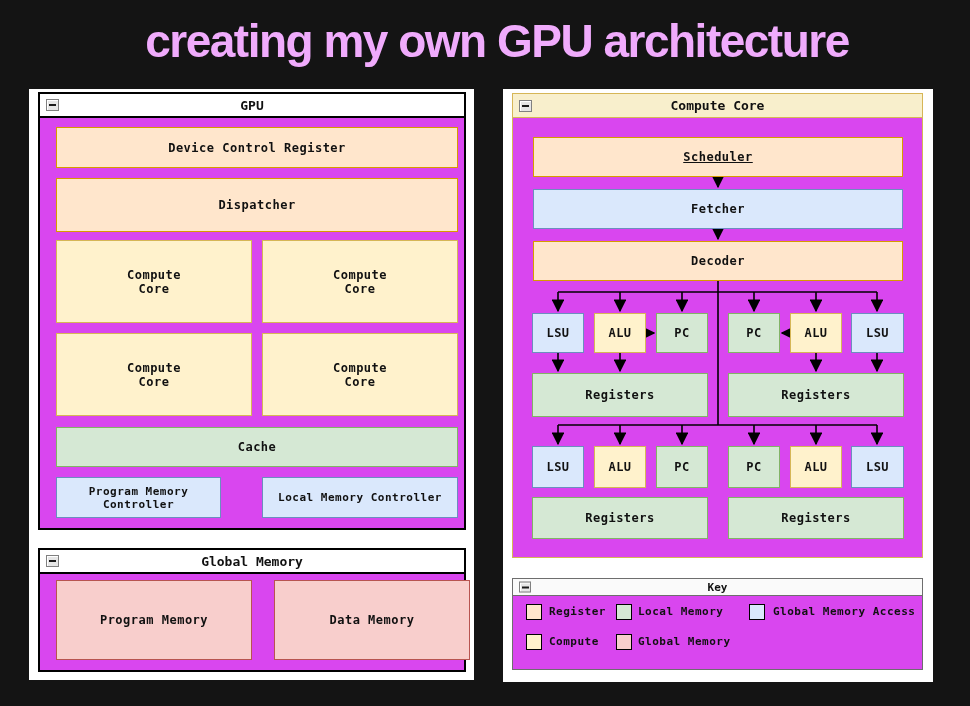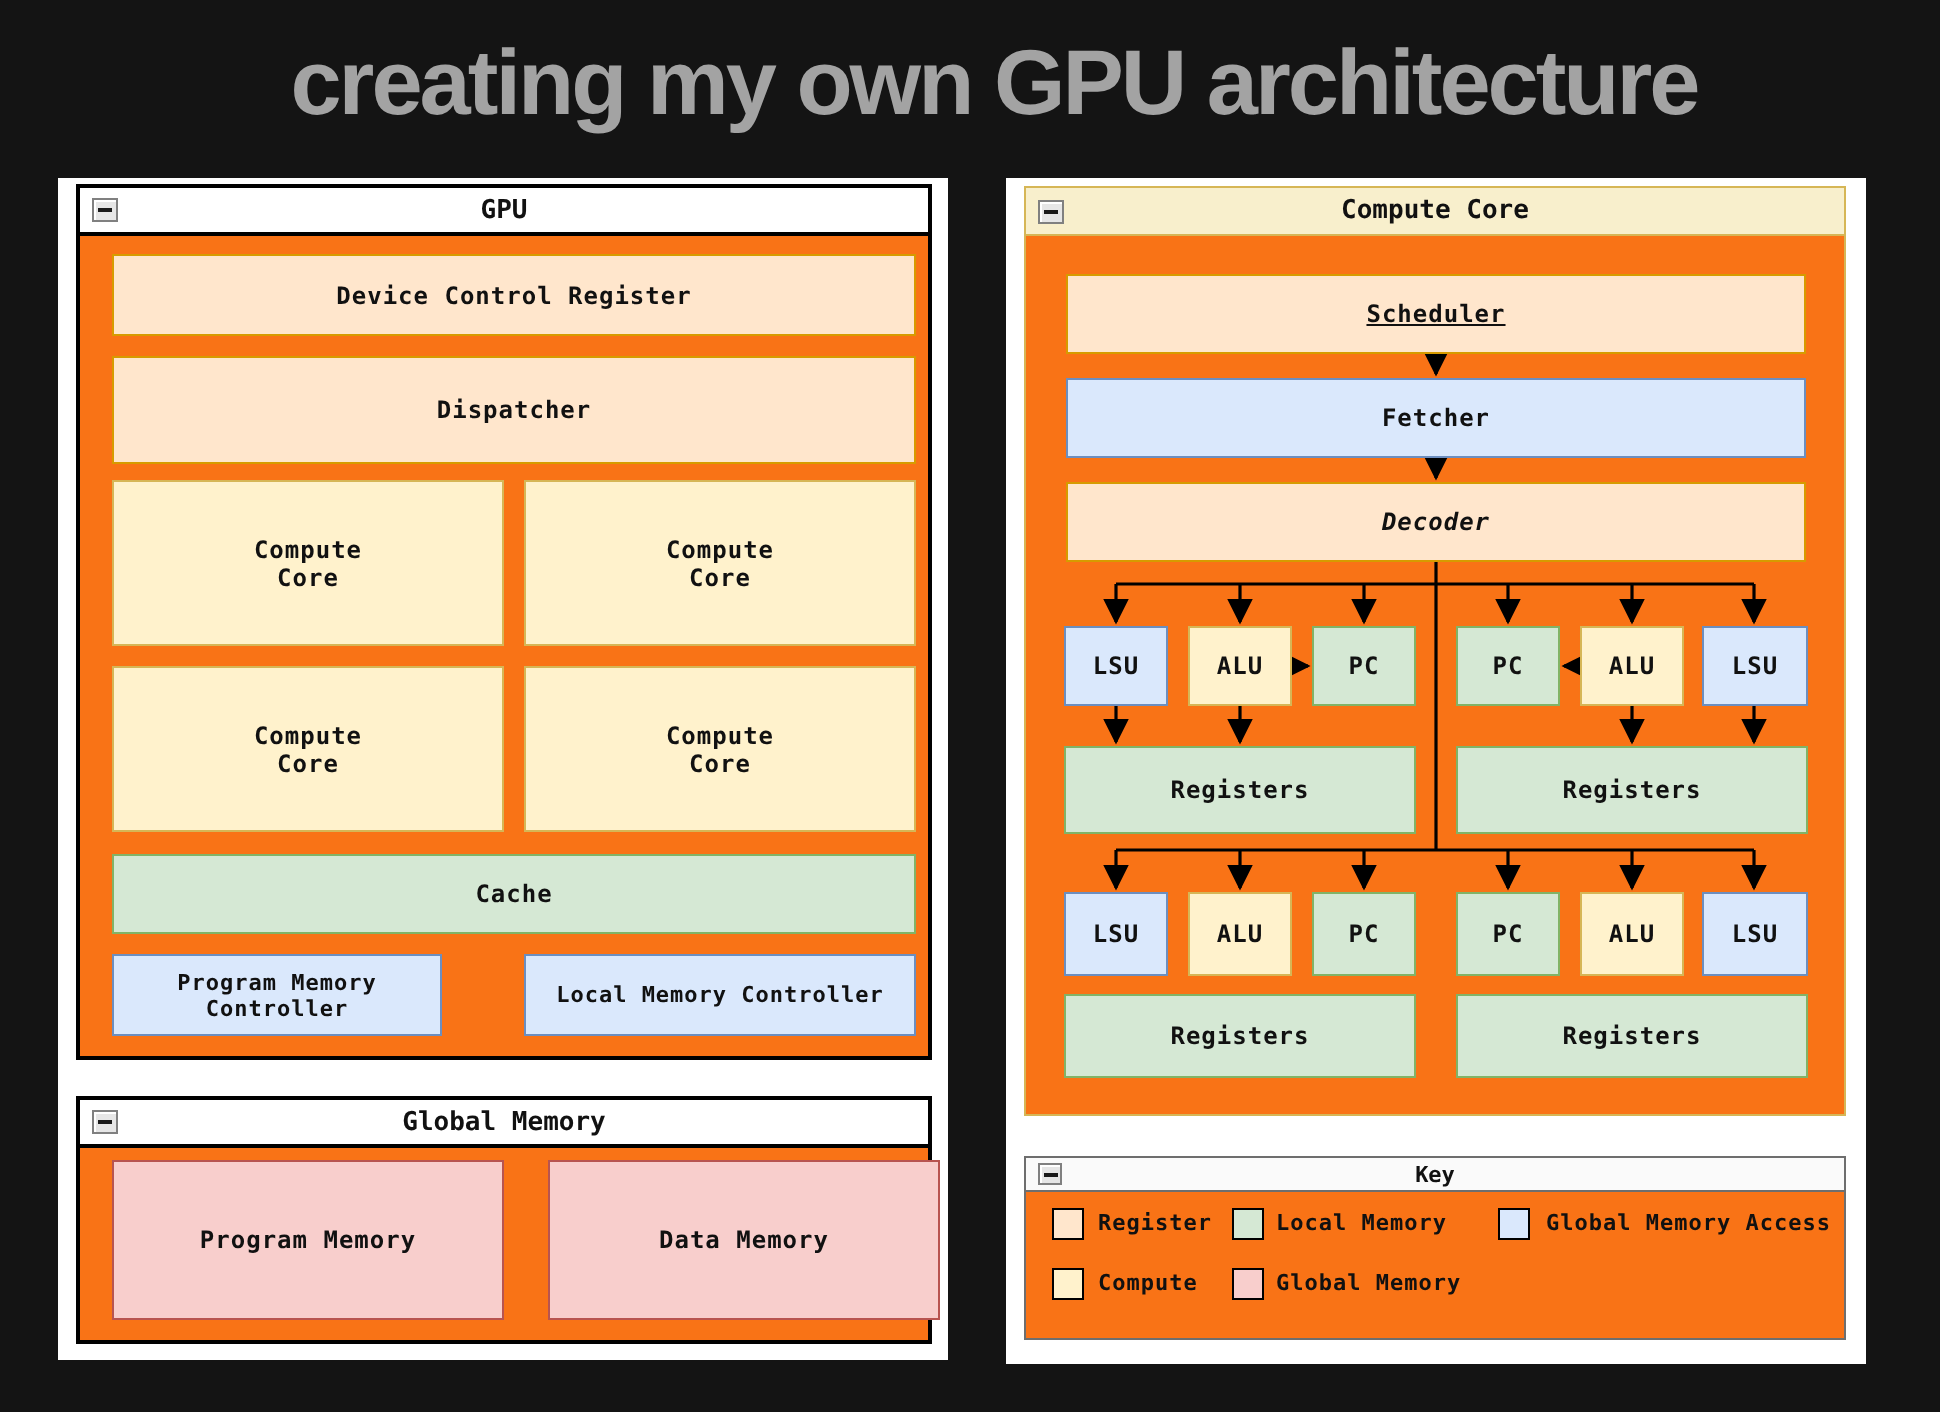--- a/index.html
+++ b/index.html
@@ -4,26 +4,26 @@
 <style>
   * { margin:0; padding:0; box-sizing:border-box; }
   html,body { width:970px; height:706px; }
   body {
     background:#141414;
     font-family:"DejaVu Sans Mono","Liberation Mono",monospace;
     position:relative; overflow:hidden;
   }
   .heading {
     position:absolute; top:10px; left:0; width:970px; height:62px;
-    line-height:62px; text-align:center; color:#a3a3a3;
+    line-height:62px; text-align:center; color:#f0abfc;
     font-family:"Liberation Sans",sans-serif; font-weight:700;
     font-size:46px; letter-spacing:-1.5px;padding-left:24px;
   }
   .card { position:absolute; background:#ffffff; }
-  .window { position:absolute; background:#f97316; }
+  .window { position:absolute; background:#d946ef; }
   .win-black { border:2px solid #000000; }
   .win-yellow { border:1.5px solid #D6B656; }
   .win-gray { border:1.5px solid #6e6e6e; }
   .titlebar {
     position:relative; width:100%;
     display:flex; align-items:center; justify-content:center;
     font-weight:bold; font-size:13px; color:#111;
   }
   .win-black > .titlebar { height:24px; border-bottom:2px solid #000; background:#ffffff; }
   .win-yellow > .titlebar { height:24px; border-bottom:1.5px solid #D6B656; background:#F8EFCC; }
@@ -133,21 +133,21 @@
         <line x1="107" y1="331" x2="107" y2="350" marker-end="url(#ah)"></line>
         <line x1="169" y1="331" x2="169" y2="350" marker-end="url(#ah)"></line>
         <line x1="241" y1="331" x2="241" y2="350" marker-end="url(#ah)"></line>
         <line x1="303" y1="331" x2="303" y2="350" marker-end="url(#ah)"></line>
         <line x1="364" y1="331" x2="364" y2="350" marker-end="url(#ah)"></line>
       </g>
     </svg>
 
     <div class="block c-orange" style="left:20px; top:43px; width:370px; height:40px;text-decoration:underline;">Scheduler</div>
     <div class="block c-blue" style="left:20px; top:95px; width:370px; height:40px;">Fetcher</div>
-    <div class="block c-orange" style="left:20px; top:147px; width:370px; height:40px;font-style:italic;">Decoder</div>
+    <div class="block c-orange" style="left:20px; top:147px; width:370px; height:40px;">Decoder</div>
 
     <div class="block c-blue" style="left:19px;  top:219px; width:52px; height:40px;">LSU</div>
     <div class="block c-yellow" style="left:81px;  top:219px; width:52px; height:40px;">ALU</div>
     <div class="block c-green" style="left:143px; top:219px; width:52px; height:40px;">PC</div>
     <div class="block c-green" style="left:215px; top:219px; width:52px; height:40px;">PC</div>
     <div class="block c-yellow" style="left:277px; top:219px; width:52px; height:40px;">ALU</div>
     <div class="block c-blue" style="left:338px; top:219px; width:53px; height:40px;">LSU</div>
 
     <div class="block c-green" style="left:19px;  top:279px; width:176px; height:44px;">Registers</div>
     <div class="block c-green" style="left:215px; top:279px; width:176px; height:44px;">Registers</div>

